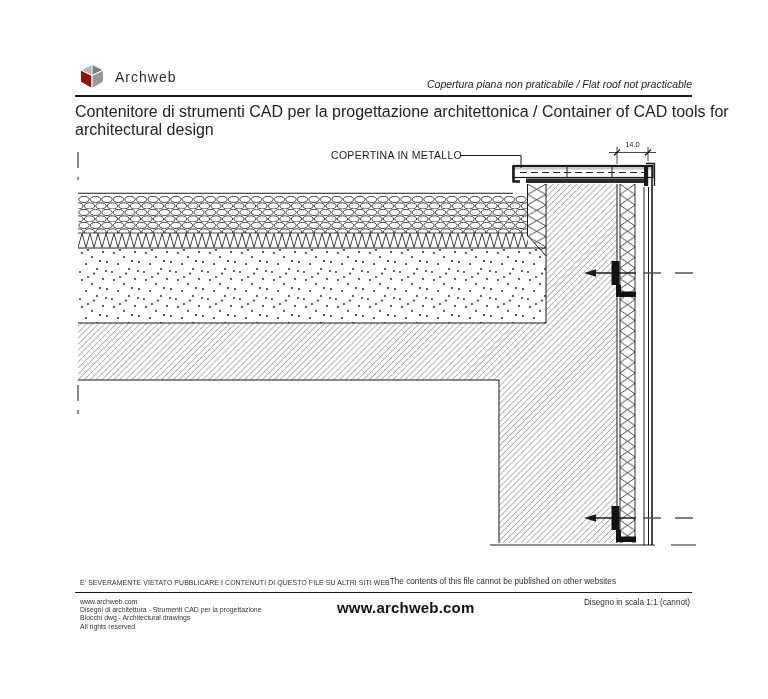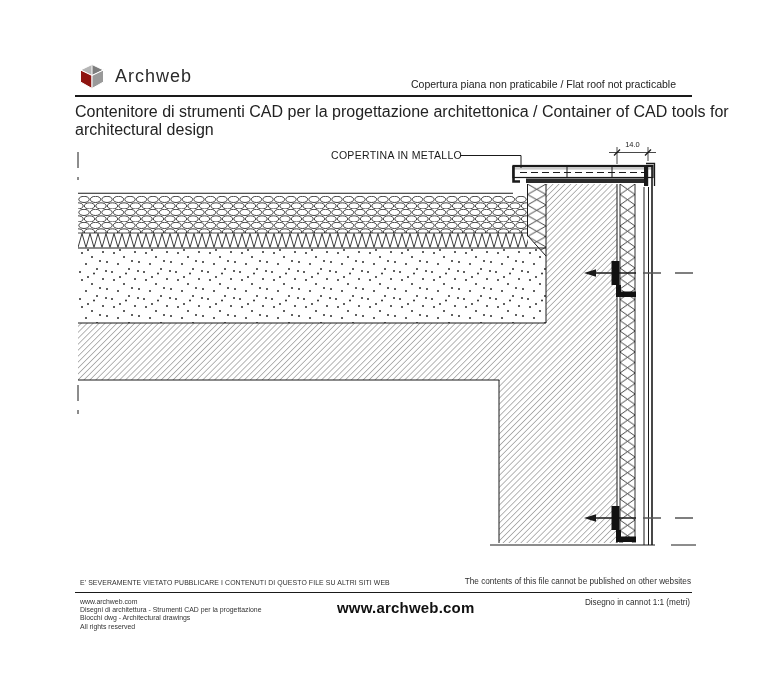--- a/index.html
+++ b/index.html
@@ -4,26 +4,26 @@
 <style>
   html,body{margin:0;padding:0;background:#fff;}
   body{
     width:768px;height:699px;position:relative;overflow:hidden;
     font-family:"Liberation Sans","DejaVu Sans",sans-serif;color:#1a1a1a;
     -webkit-font-smoothing:antialiased;
   }
   .abs{position:absolute;}
   
   .brand-row{left:80px;top:64px;display:flex;align-items:center;gap:11px;}
-  .brand-text{font-size:18px;letter-spacing:1px;color:#2b2b2b;font-weight:500;}
-  .topic{right:92px;top:78px;font-size:10.5px;color:#222;text-align:right;}
+  .brand-text{font-size:14px;letter-spacing:1px;color:#2b2b2b;font-weight:500;}
+  .topic{right:76px;top:78px;font-size:10.5px;color:#222;text-align:right;font-style:italic;}
   .rule-1{left:75px;right:76px;top:95px;height:2px;background:#1a1a1a;}
   .subtitle{left:75px;top:103px;font-size:16px;color:#222;}
   
-  .warn-row{left:80px;right:77px;top:577px;display:flex;justify-content:space-between;align-items:flex-end;}
+  .warn-row{left:80px;right:77px;top:577px;display:flex;align-items:flex-end;}
   .warn-it{font-size:6.9px;letter-spacing:0.1px;color:#2e2e2e;}
   .warn-en{font-size:8.2px;color:#2e2e2e;}
   .rule-2{left:75px;right:76px;top:592px;height:1px;background:#1a1a1a;}
   .info-block{left:80px;top:598px;font-size:6.9px;line-height:8.2px;color:#333;}
   .site-large{left:337px;top:599px;font-size:15px;font-weight:600;color:#111;letter-spacing:0.2px;text-decoration:none;}
   .scale-note{right:78px;top:598px;font-size:8.2px;color:#2e2e2e;}
   
   svg text{font-family:"Liberation Sans","DejaVu Sans",sans-serif;fill:#1a1a1a;}
 </style>
 </head>
@@ -178,13 +178,13 @@
   <span class="warn-en">The contents of this file cannot be published on other websites</span>
 </div>
 <div class="abs rule-2"></div>
 <div class="abs info-block">
   <div>www.archweb.com</div>
   <div>Disegni di architettura - Strumenti CAD  per la progettazione</div>
   <div>Blocchi dwg - Architectural drawings</div>
   <div>All rights reserved</div>
 </div>
 <a class="abs site-large" href="#">www.archweb.com</a>
-<div class="abs scale-note">Disegno in cannot 1:1 (metri)</div>
+<div class="abs scale-note">Disegno in scala 1:1 (cannot)</div>
 
 </body></html>

